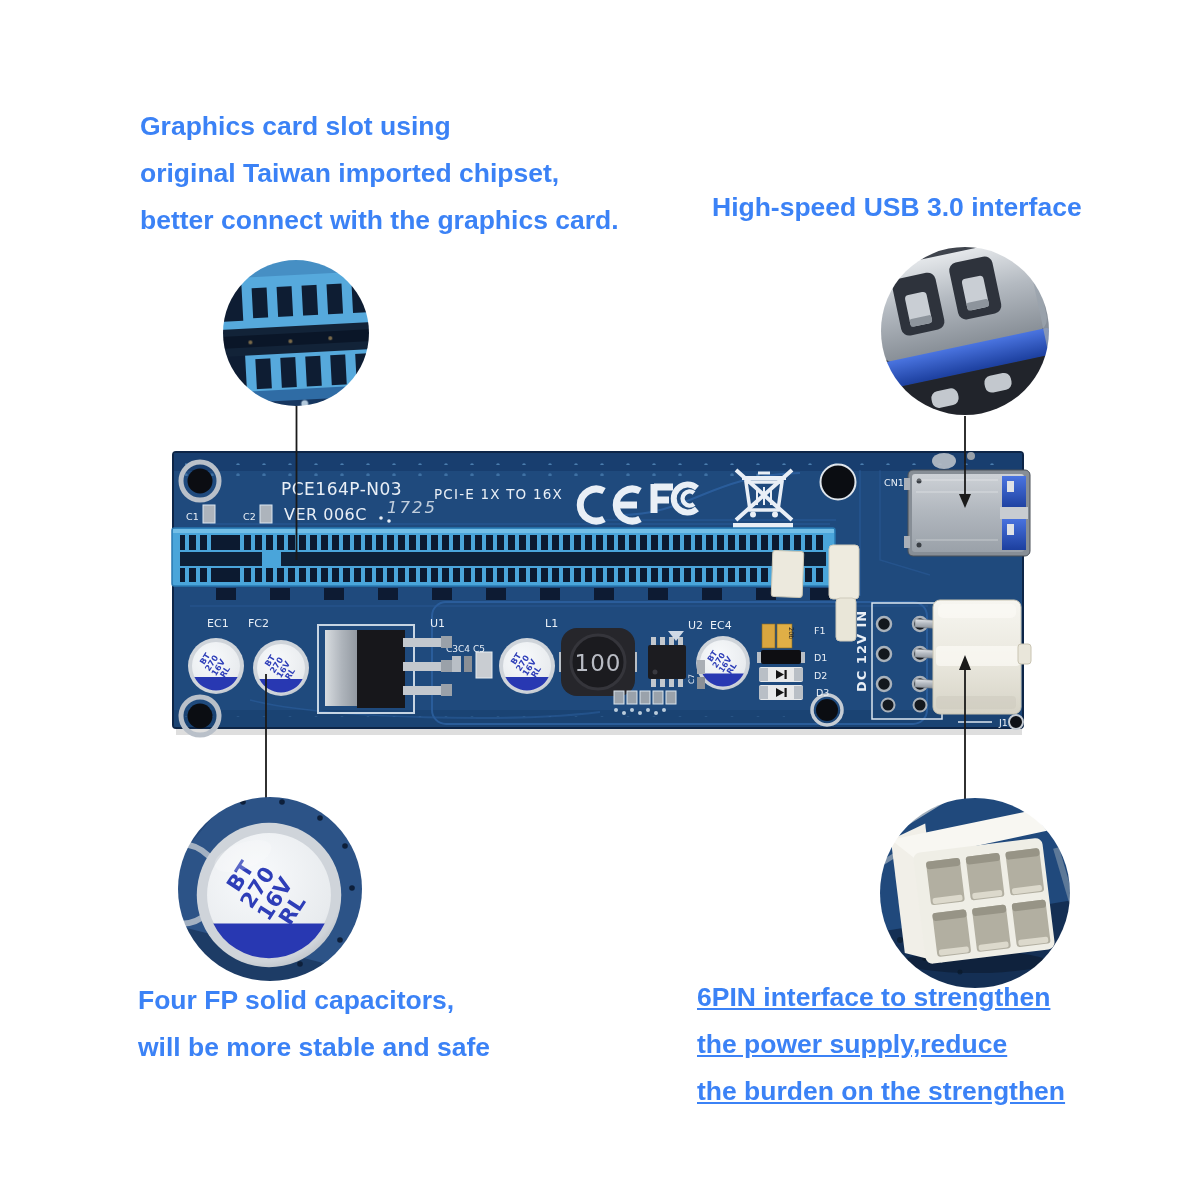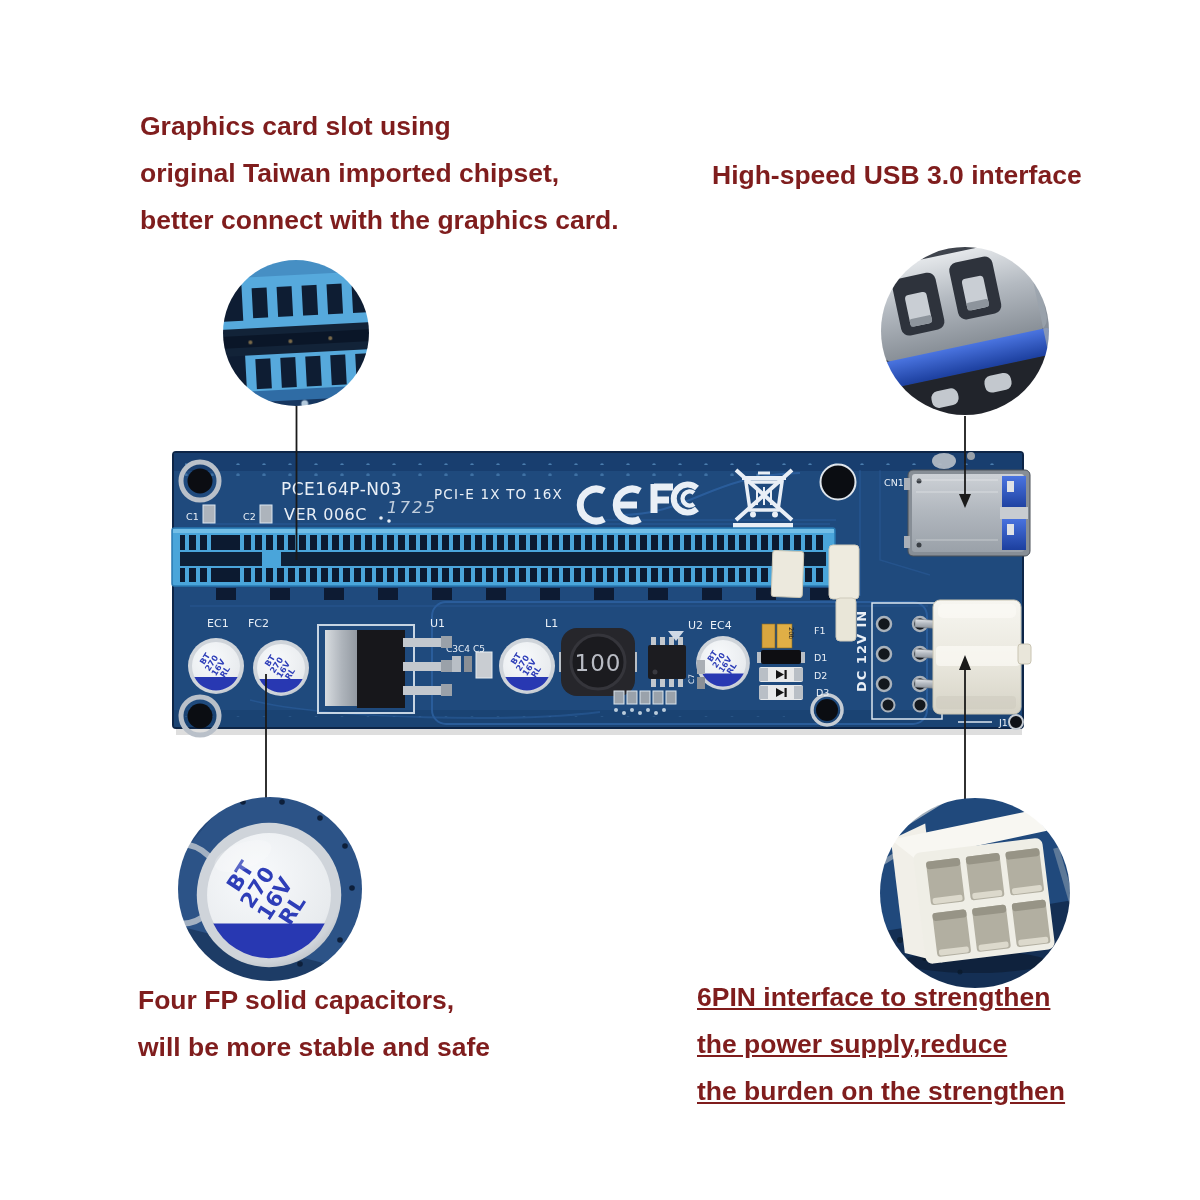--- a/index.html
+++ b/index.html
@@ -1,21 +1,21 @@
 <!DOCTYPE html>
 <html><head>
 <meta charset="utf-8">
 <style>
   html,body{margin:0;padding:0;background:#ffffff;}
   #canvas{position:relative;width:1200px;height:1200px;background:#ffffff;overflow:hidden;
           font-family:"Liberation Sans",sans-serif;}
-  .note{position:absolute;font-weight:600;font-size:26.5px;line-height:47px;color:#7f1d1d;
+  .note{position:absolute;font-weight:600;font-size:26.5px;line-height:47px;color:#3b82f6;
         white-space:nowrap;letter-spacing:0;}
   #note-tl{left:140px;top:103px;}
-  #note-tr{left:712px;top:152px;}
+  #note-tr{left:712px;top:184px;}
   #note-bl{left:138px;top:977px;}
   #note-br{left:697px;top:974px;text-decoration:underline;}
   svg{position:absolute;left:0;top:0;}
   svg text{font-family:"DejaVu Sans",sans-serif;}
 </style>
 </head>
 <body>
 
 <div id="canvas">
 

